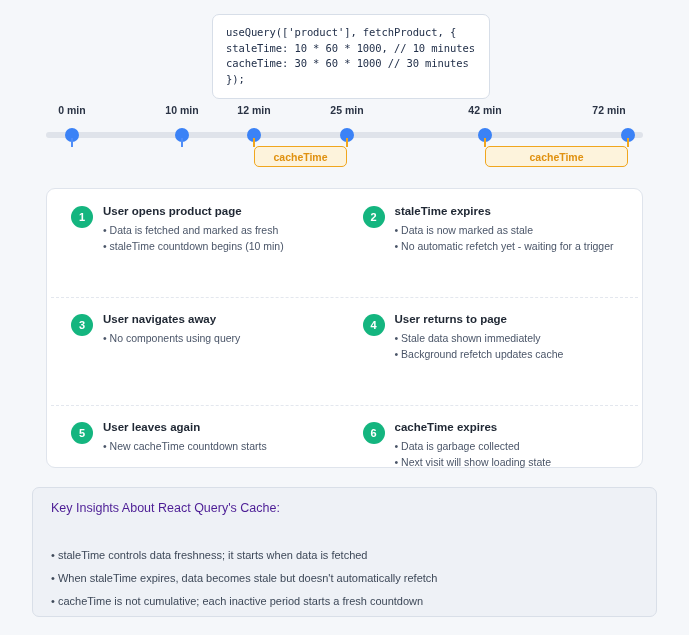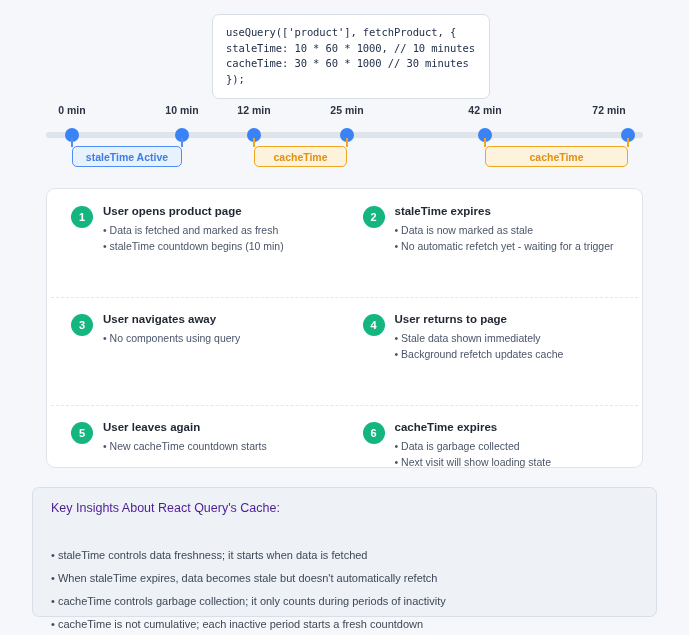--- a/index.html
+++ b/index.html
@@ -223,21 +223,20 @@
     <div class="tl-dot" style="left:485px"></div>
     <div class="tl-dot" style="left:628px"></div>
 
     <div class="range-tick stale" style="left:71px"></div>
     <div class="range-tick stale" style="left:181px"></div>
     <div class="range-tick cache" style="left:253px"></div>
     <div class="range-tick cache" style="left:346px"></div>
     <div class="range-tick cache" style="left:484px"></div>
     <div class="range-tick cache" style="left:627px"></div>
 
-    <div class="range stale" style="left:72px;width:110px">staleTime Active</div>
     <div class="range cache" style="left:254px;width:93px">cacheTime</div>
     <div class="range cache" style="left:485px;width:143px">cacheTime</div>
   </div>
 
   <div class="steps-card">
 
     <div class="step-row">
       <div class="step">
         <div class="step-num">1</div>
         <div class="step-body">
@@ -291,17 +290,16 @@
         </div>
       </div>
     </div>
 
   </div>
 
   <div class="insights">
     <div class="insights-title">Key Insights About React Query's Cache:</div>
     <div class="insight-item">• staleTime controls data freshness; it starts when data is fetched</div>
     <div class="insight-item">• When staleTime expires, data becomes stale but doesn't automatically refetch</div>
-    <div class="insight-item">• cacheTime controls garbage collection; it only counts during periods of inactivity</div>
     <div class="insight-item">• cacheTime is not cumulative; each inactive period starts a fresh countdown</div>
   </div>
 
 </div>
 
 </body></html>

